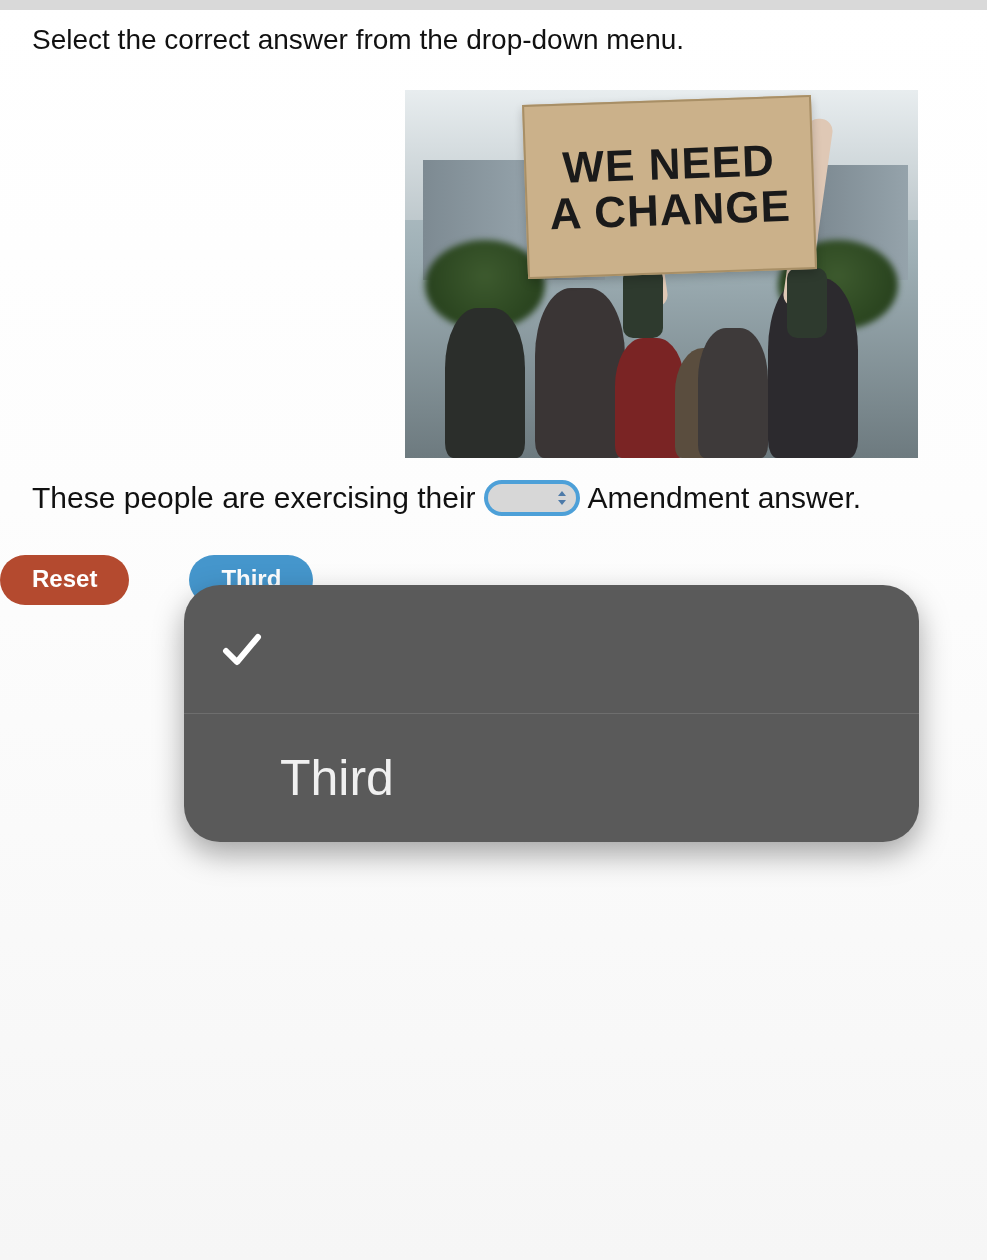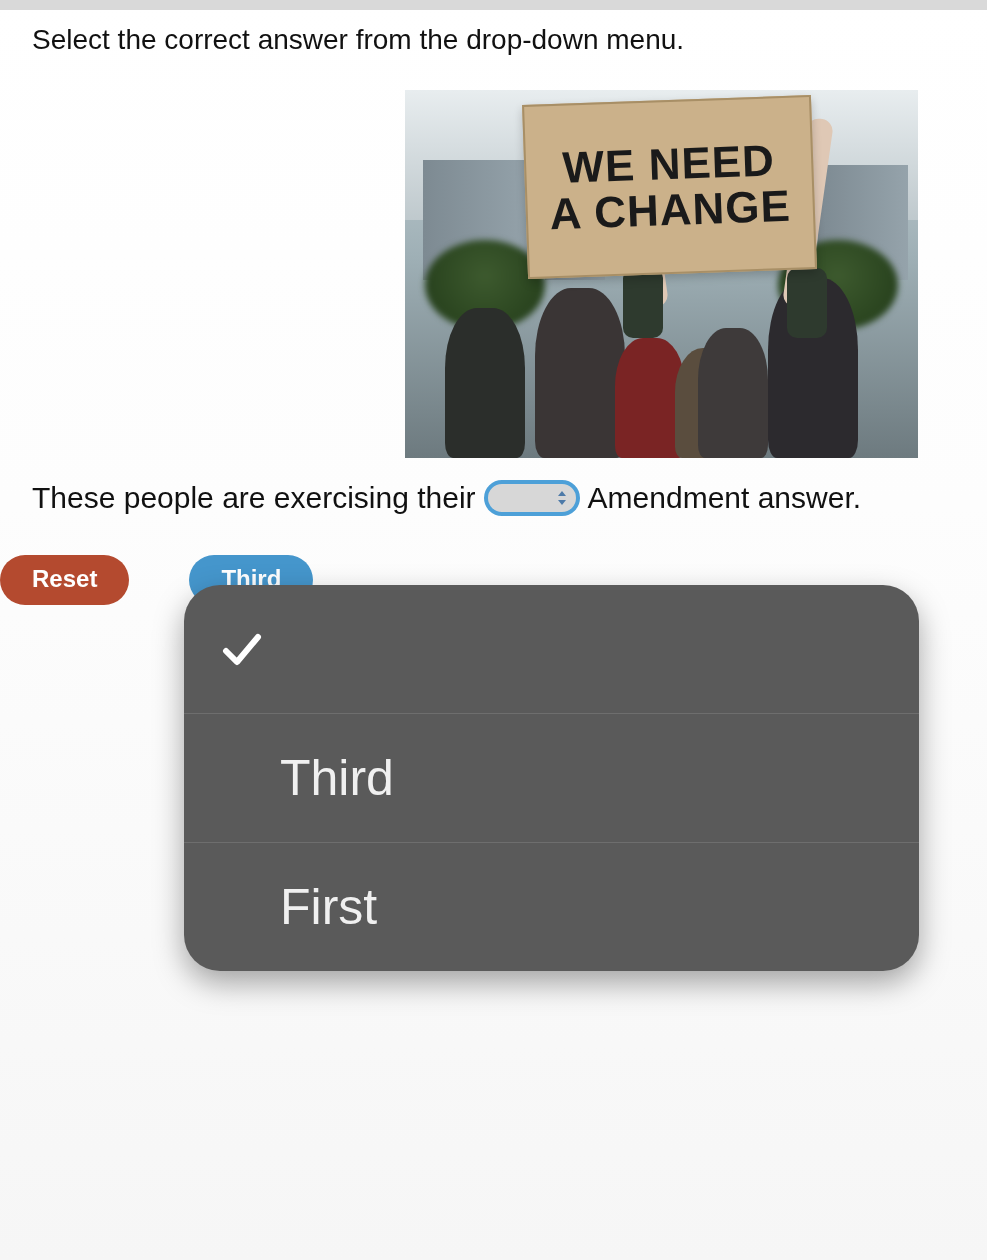--- a/index.html
+++ b/index.html
@@ -103,17 +103,14 @@
       <span class="check-icon">
         <svg width="44" height="44" viewBox="0 0 44 44">
             <path d="M6 24 L17 35 L38 10" stroke="#fff" stroke-width="6" fill="none" stroke-linecap="round" stroke-linejoin="round"></path>
           </svg>
       </span>
       <span></span>
     </div>
     <div class="option">
       <span>Third</span>
     </div>
-    <div class="option">
-      <span>First</span>
-    </div>
   </div>
 </div>
 
 </body></html>

